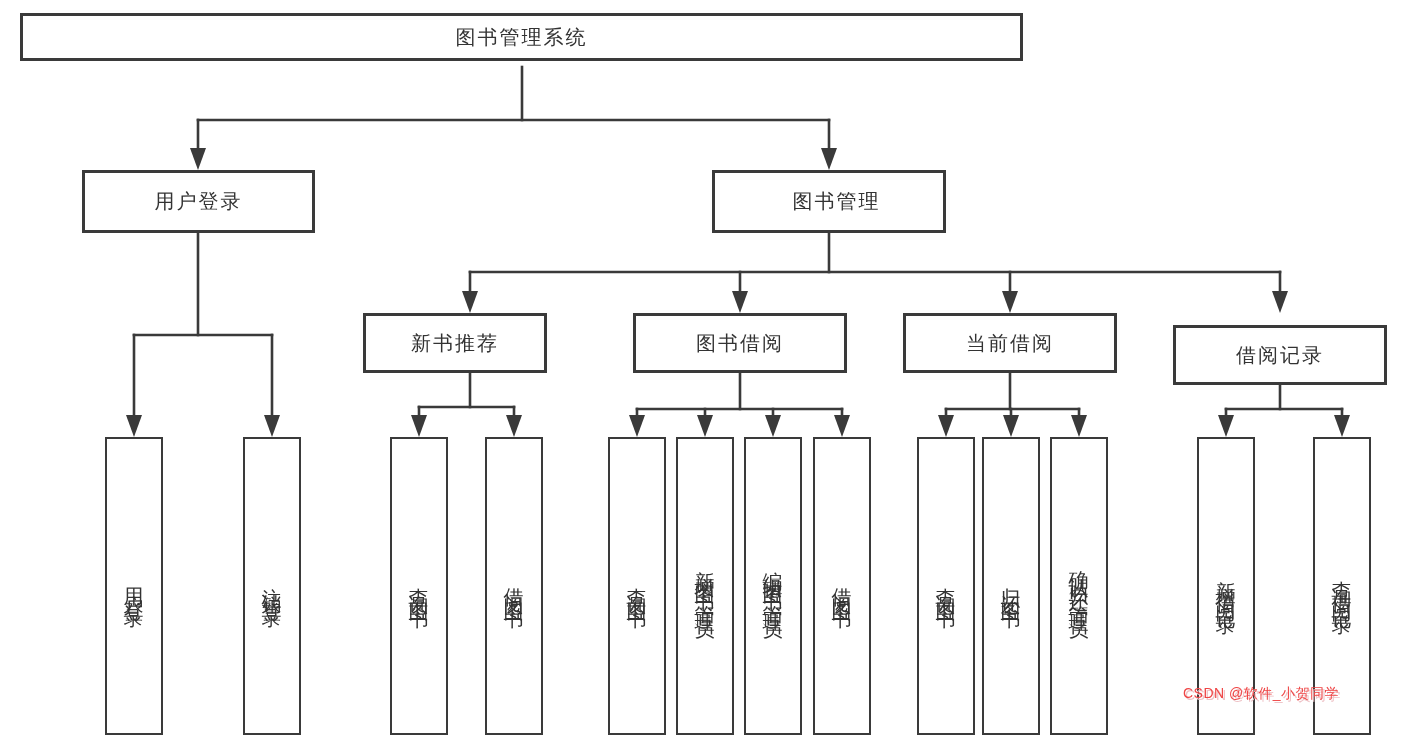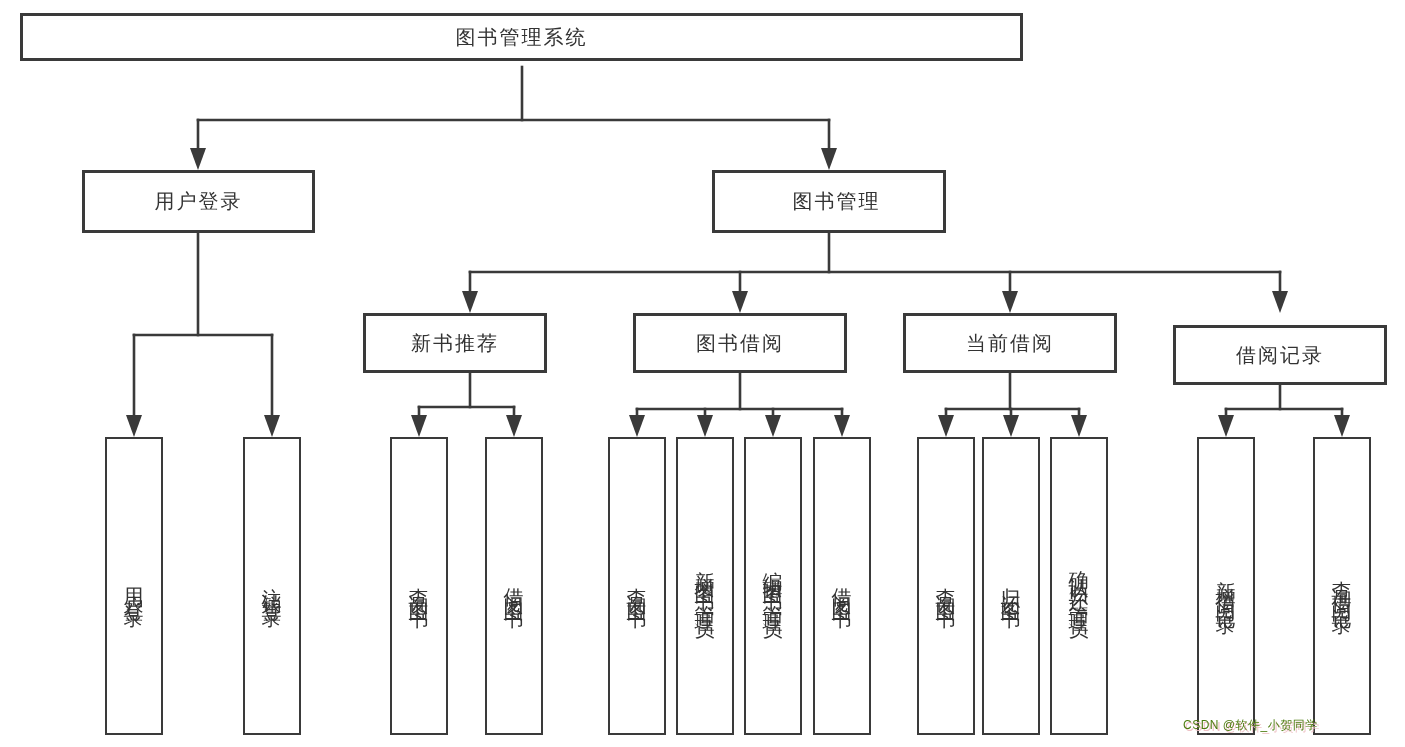--- a/index.html
+++ b/index.html
@@ -27,25 +27,25 @@
   .leaf{border-width:2.5px;letter-spacing:0;}
   .leaf .vtext{
     writing-mode:vertical-rl;
     text-orientation:mixed;
     font-size:20px;
     letter-spacing:7px;
     line-height:1.1;
   }
   .watermark{
     position:absolute;
-    left:1183px;top:717px;
+    left:1183px;top:685px;
     width:222px;
-    font-size:12px;
+    font-size:14px;
     letter-spacing:0.5px;
-    color:#4d7c0f;
+    color:#ef4444;
     text-shadow:2px 2px 0 #eec2c6;
     white-space:nowrap;
   }
 </style>
 </head>
 <body>
 
 <div id="canvas">
 
   <svg id="edges" width="1405" height="747" viewBox="0 0 1405 747" fill="none" stroke="#3a3a3a" stroke-width="2.6" stroke-linecap="square">

